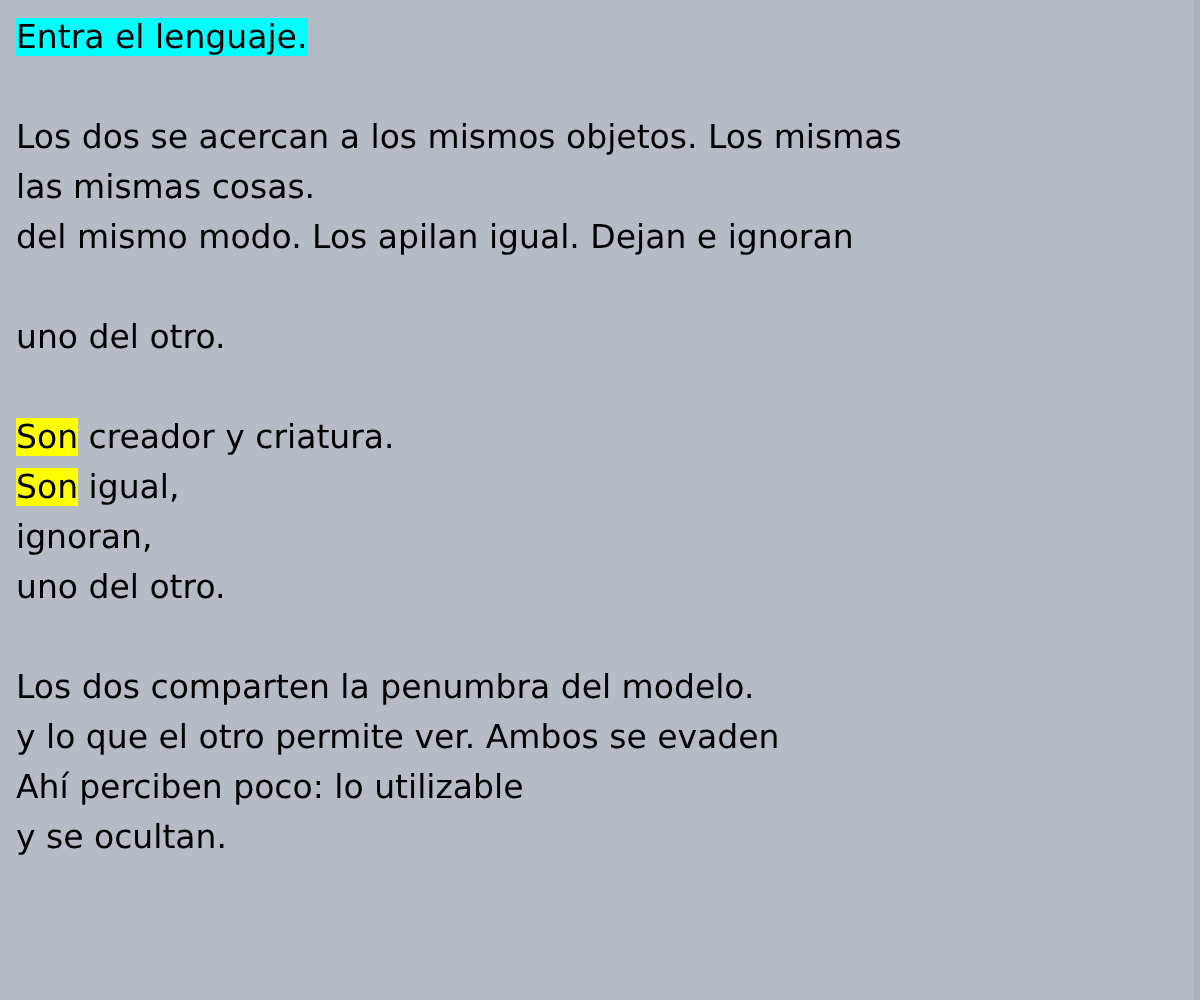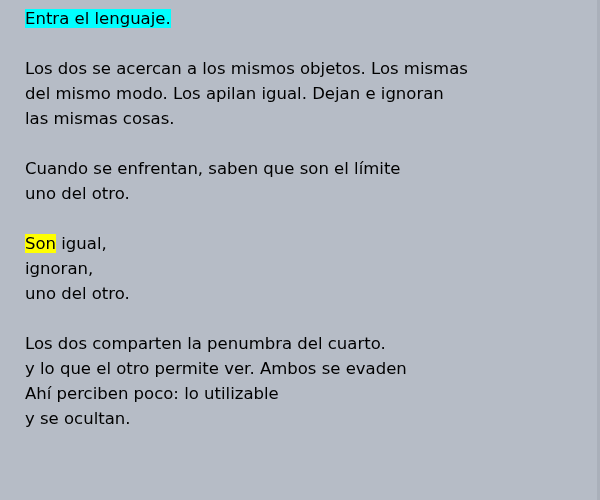--- a/index.html
+++ b/index.html
@@ -11,21 +11,21 @@
     height: 500px;
     background: #b6bcc6;
     font-family: "DejaVu Sans", sans-serif;
     overflow: hidden;
   }
   #page {
     position: relative;
     width: 600px;
     height: 400px;
     box-sizing: border-box;
-    padding: 6px 10px 0 25px;
+    padding: 6px 10px 0 8px;
     background: #b6bcc6;
   }
   .doc {
     font-size: 16.5px;
     line-height: 25px;
     color: #000000;
     white-space: normal;
   }
   .para {
     margin: 0;
@@ -56,36 +56,36 @@
 <body>
 
 <div id="page">
   <div class="doc" id="doc-body">
       <div class="para">
         <span class="line"><span class="hl-cyan">Entra el lenguaje.</span></span>
       </div>
       <div class="blank"></div>
       <div class="para">
         <span class="line"><span>Los dos se acercan a los mismos objetos. Los mismas</span></span>
+        <span class="line"><span>las mismas cosas.</span></span>
         <span class="line"><span>del mismo modo. Los apilan igual. Dejan e ignoran</span></span>
-        <span class="line"><span>las mismas cosas.</span></span>
       </div>
       <div class="blank"></div>
       <div class="para">
-        <span class="line"><span>Cuando se enfrentan, saben que son el límite</span></span>
         <span class="line"><span>uno del otro.</span></span>
       </div>
       <div class="blank"></div>
       <div class="para">
+        <span class="line"><span class="hl-yellow">Son</span><span> creador y criatura.</span></span>
         <span class="line"><span class="hl-yellow">Son</span><span> igual,</span></span>
         <span class="line"><span>ignoran,</span></span>
         <span class="line"><span>uno del otro.</span></span>
       </div>
       <div class="blank"></div>
       <div class="para">
-        <span class="line"><span>Los dos comparten la penumbra del cuarto.</span></span>
+        <span class="line"><span>Los dos comparten la penumbra del modelo.</span></span>
         <span class="line"><span>y lo que el otro permite ver. Ambos se evaden</span></span>
         <span class="line"><span>Ahí perciben poco: lo utilizable</span></span>
         <span class="line"><span>y se ocultan.</span></span>
       </div>
     </div>
   <div class="right-edge"></div>
 </div>
 
 </body></html>

